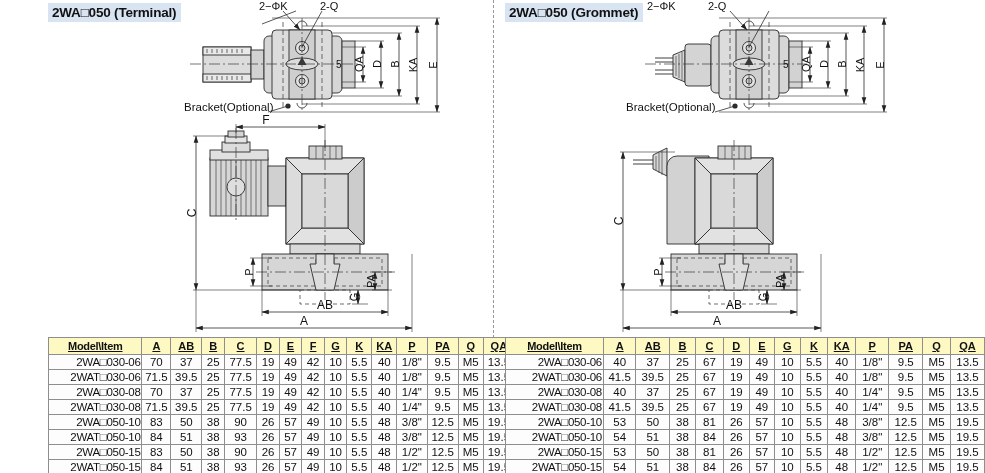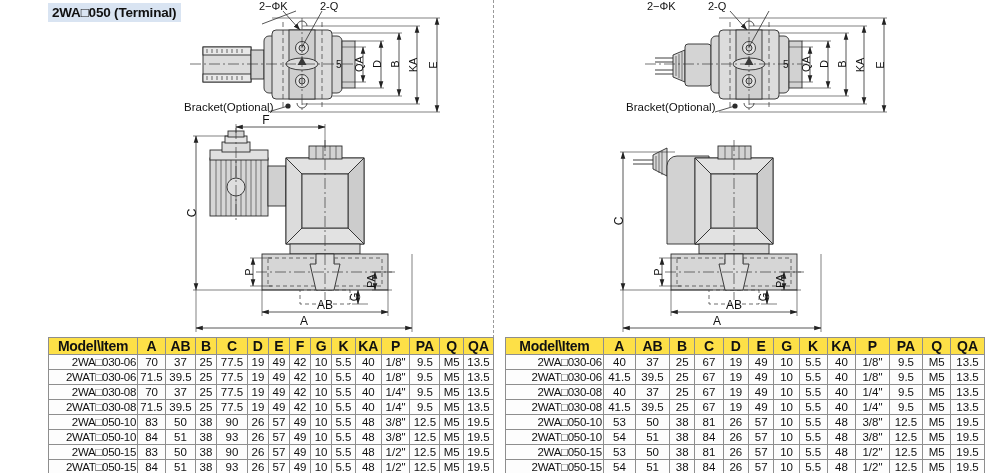--- a/index.html
+++ b/index.html
@@ -2,21 +2,21 @@
 <html><head>
 <meta charset="utf-8">
 <style>
   html,body{margin:0;padding:0;background:#ffffff;}
   body{
     width:985px;height:473px;position:relative;overflow:hidden;
     font-family:"Liberation Sans","DejaVu Sans",sans-serif;
     color:#1a1a1a;
   }
   .panel{position:absolute;top:0;height:473px;}
-  #panel-left{left:0;width:494px;}
+  #panel-left{left:0;width:494px;padding-left:21px;}
   #panel-right{left:495px;width:490px;}
 
   .divider{
     position:absolute;left:493px;top:0;width:0;height:473px;
     border-left:1px dashed #9a9a9a;
   }
 
   .title{
     position:absolute;font-size:13.5px;font-weight:bold;letter-spacing:-0.2px;
     background:#d9e4f2;padding:2px 5px 2px 4px;white-space:nowrap;color:#111;
@@ -40,23 +40,23 @@
   table.dim th,table.dim td{
     border:1px solid #8e8e8e;
     text-align:center;
     padding:0 1px;
     height:14px;
     line-height:14px;
     white-space:nowrap;
     font-weight:bold;
   }
   table.dim thead th{
-    background:#fde047;
-    font-size:14px;
-    height:16px;line-height:16px;
+    background:#fef9c3;
+    font-size:11px;
+    height:16px;line-height:16px;text-decoration:underline;
   }
   table.dim tbody td{background:#fdfdfd;font-weight:normal;font-size:11.5px;}
   table.dim tbody td.model{
     text-align:right;font-weight:normal;letter-spacing:-0.3px;font-size:11.5px;
   }
   table.dim th.model{letter-spacing:-0.3px;}
 </style>
 </head>
 <body>
 
@@ -422,20 +422,21 @@
             <td>M5</td>
             <td>19.5</td>
           </tr>
         </tbody>
     </table>
   </div>
 </div>
 
 <div class="panel" id="panel-right">
 
+  <div class="title" id="title-right" style="left:10px;">2WA□050 (Grommet)</div>
 
   <svg class="draw" width="490" height="337" viewBox="0 0 490 337">
     <defs>
       <marker id="bL" markerWidth="9" markerHeight="7" refX="8.5" refY="3.5" orient="auto">
         <path d="M9,3.5 L0,0.6 L0,6.4 Z" fill="#222"></path>
       </marker>
       <marker id="bR" markerWidth="9" markerHeight="7" refX="0.5" refY="3.5" orient="auto">
         <path d="M0,3.5 L9,0.6 L9,6.4 Z" fill="#222"></path>
       </marker>
     </defs>

